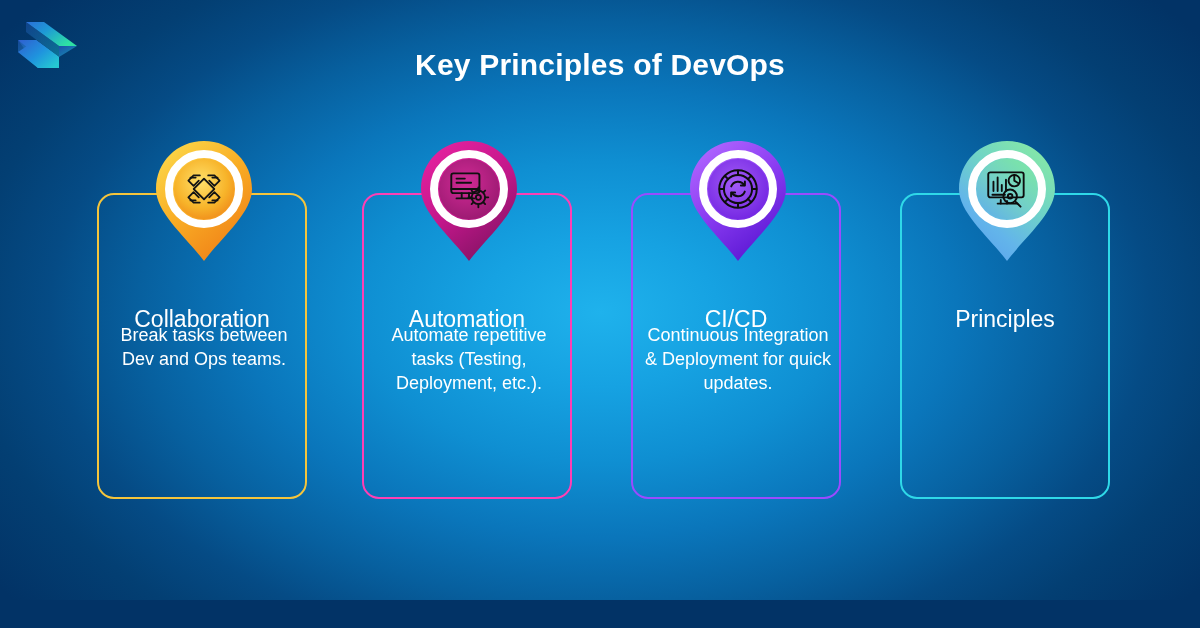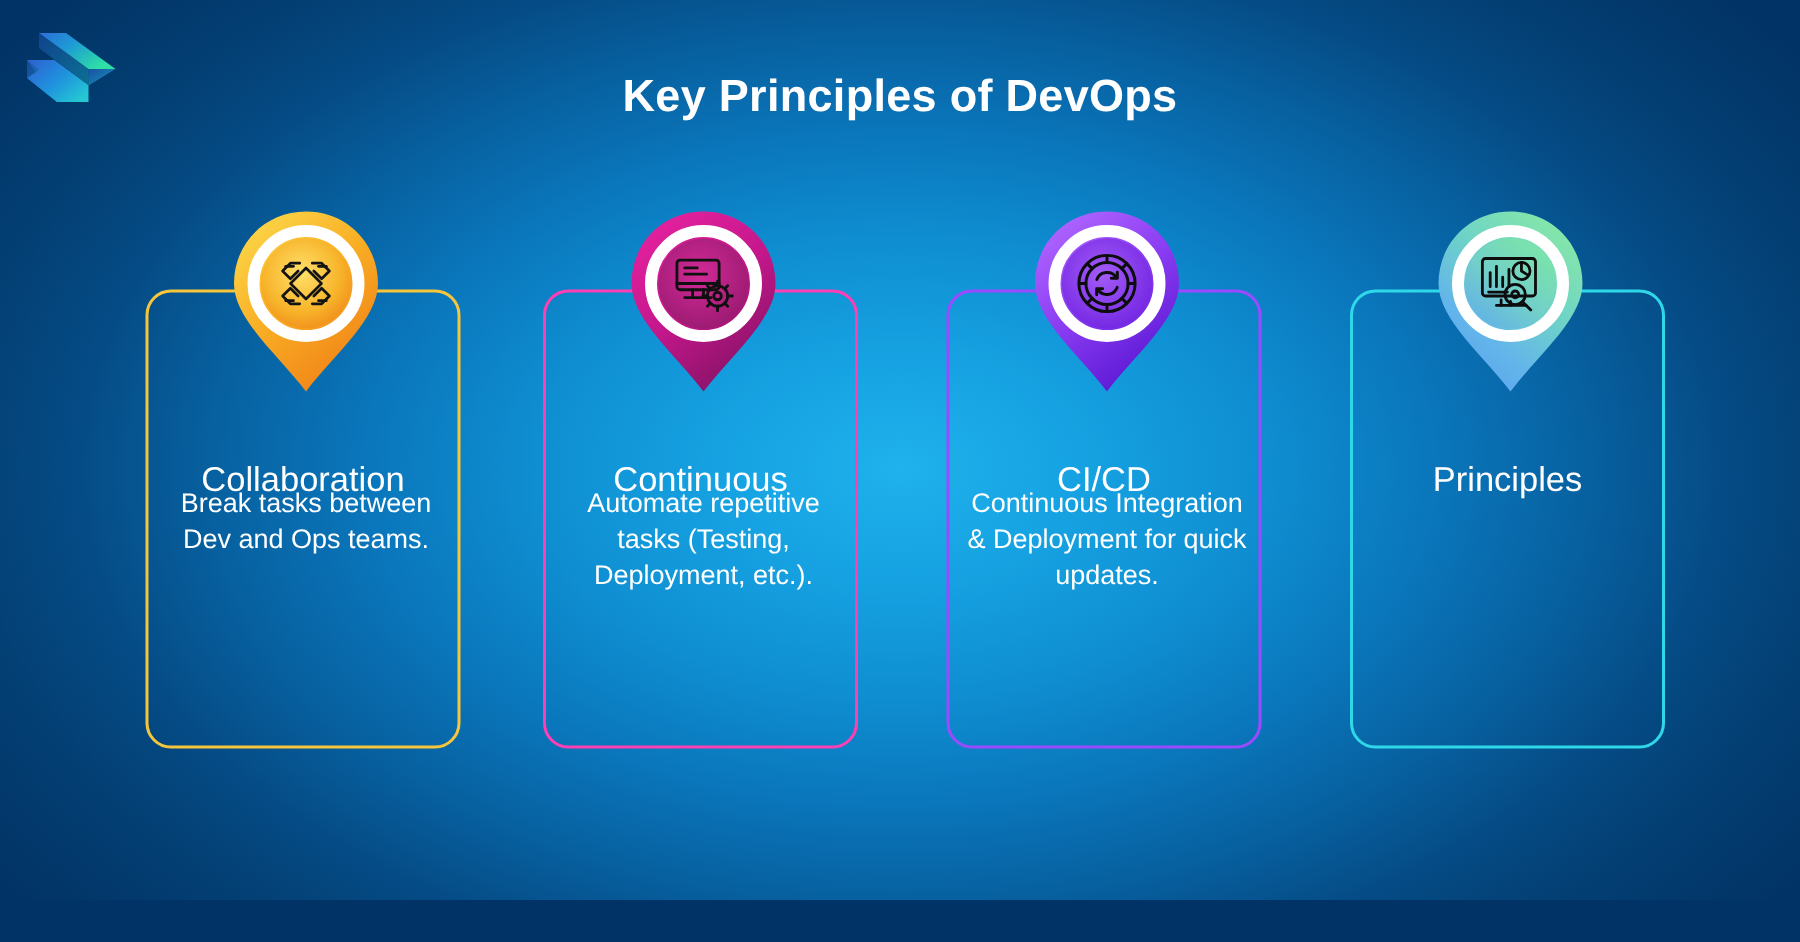--- a/index.html
+++ b/index.html
@@ -220,21 +220,21 @@
             <path d="M12 14 L20 14 M12 18 L26 18"></path>
             <path d="M17 28 L17 33 M24 28 L24 33 M12 33 L29 33"></path>
             <circle cx="33" cy="32" r="6.5"></circle>
             <circle cx="33" cy="32" r="2.4"></circle>
             <path d="M33 22.5 L33 25.5 M33 38.5 L33 41.5 M23.5 32 L26.5 32 M39.5 32 L42.5 32
                      M26.5 25.5 L28.4 27.4 M37.6 36.6 L39.5 38.5
                      M39.5 25.5 L37.6 27.4 M28.4 36.6 L26.5 38.5"></path>
           </svg>
         </div>
       </div>
-      <div class="card-title">Continuous</div>
+      <div class="card-title">Automation</div>
       <div class="card-desc">Automate repetitive tasks (Testing, Deployment, etc.).</div>
     </div>
 
     <div class="card c2">
       <div class="pin">
         <svg width="112" height="128" viewBox="0 0 112 128" xmlns="http://www.w3.org/2000/svg">
           <defs>
             <linearGradient id="pin2" x1="0.2" y1="0" x2="0.8" y2="1">
               <stop offset="0%" stop-color="#b066ff"></stop>
               <stop offset="45%" stop-color="#8b3df2"></stop>

